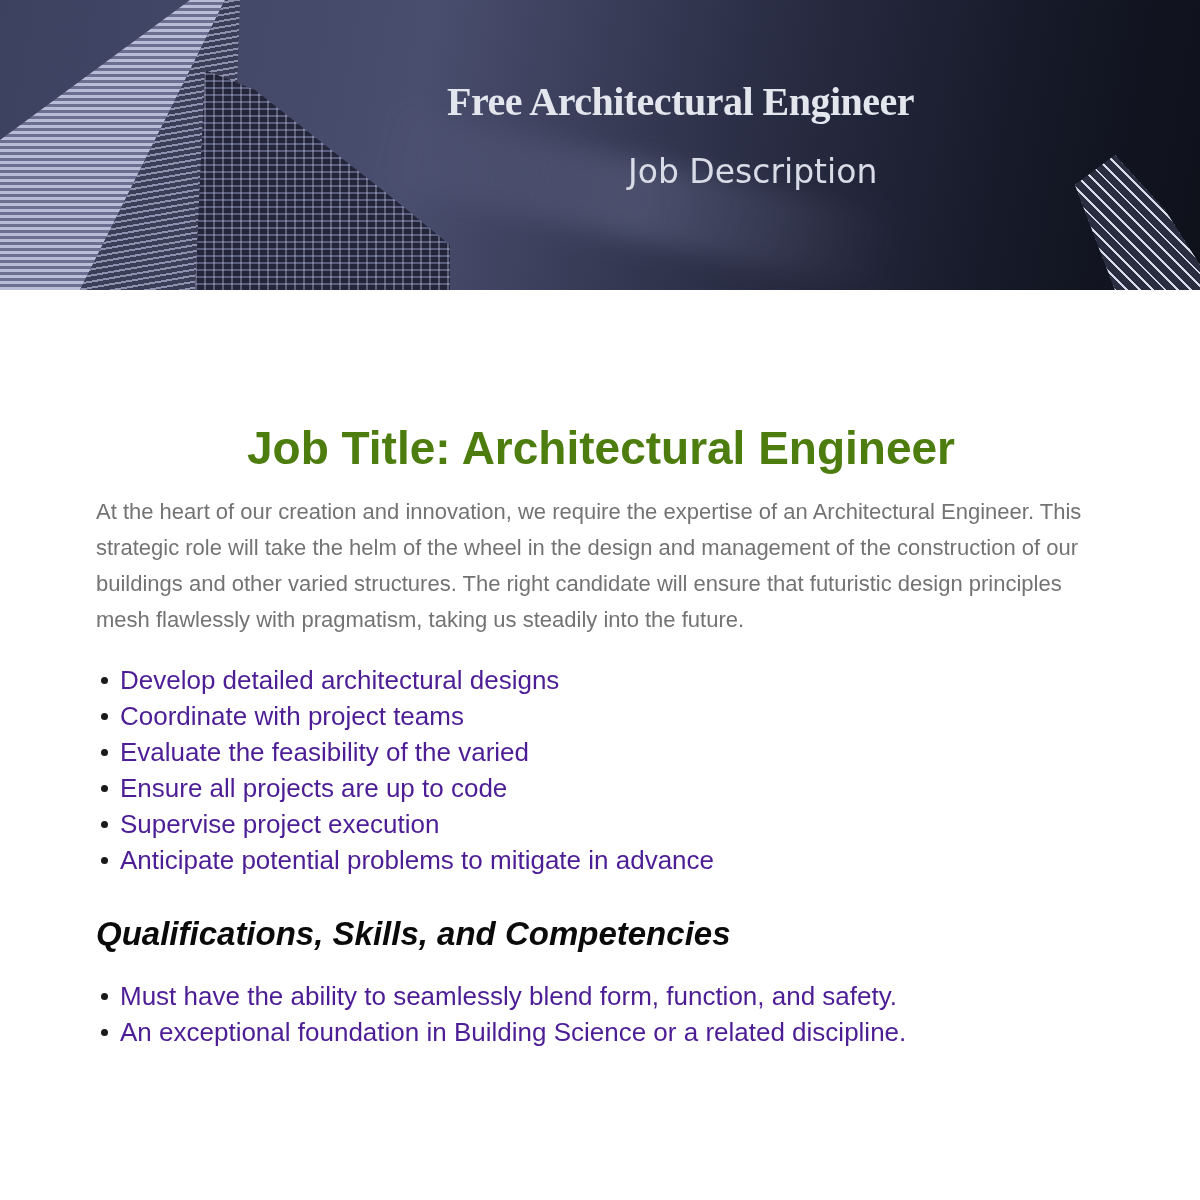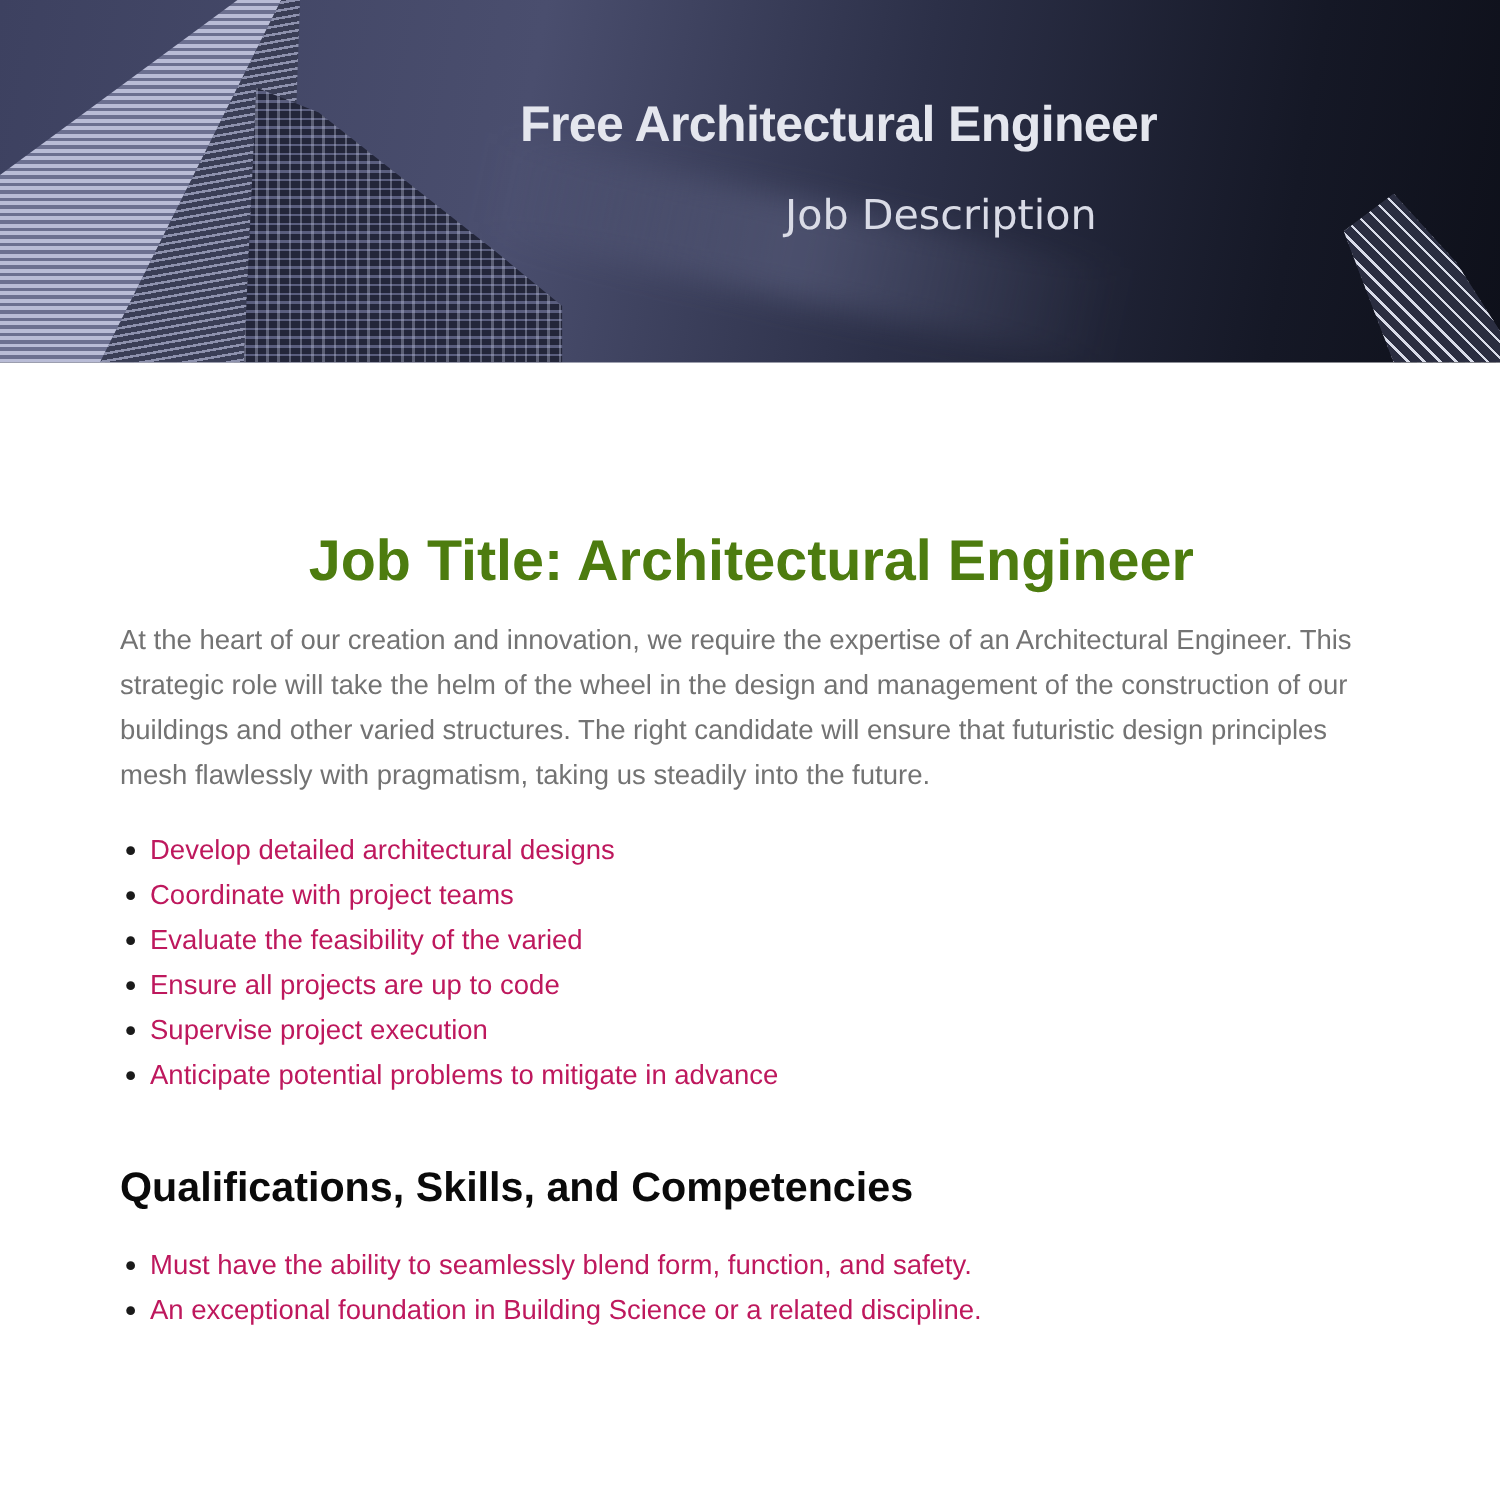--- a/index.html
+++ b/index.html
@@ -36,22 +36,22 @@
     clip-path: polygon(10px 0, 60px 20px, 200px 130px, 255px 175px, 255px 220px, 0 220px);
   }
   .tower3 {
     position: absolute; left: 1075px; top: 155px; width: 125px; height: 135px;
     background:
       repeating-linear-gradient(45deg, #d8dbe8 0px, #d8dbe8 2px, #2a2d40 2px, #2a2d40 9px),
       repeating-linear-gradient(-45deg, #d8dbe8 0px, #d8dbe8 2px, #2a2d40 2px, #2a2d40 9px);
     clip-path: polygon(0 30px, 40px 0, 90px 55px, 125px 110px, 125px 135px, 40px 135px);
   }
   .hero-title {
-    position: absolute; left: 416px; top: 78px; width: 600px;
-    font-family: Liberation Sans, sans-serif; font-weight: bold;
+    position: absolute; left: 447px; top: 78px; width: 600px;
+    font-family: Liberation Serif, serif; font-weight: bold;
     font-size: 40px; color: #e4e6ee; letter-spacing: -0.5px; white-space: nowrap;
   }
   .hero-sub {
     position: absolute; left: 628px; top: 152px;
     font-family: "DejaVu Sans", sans-serif;
     font-size: 33px; color: #d9dbe6; white-space: nowrap;
   }
   .content { position: absolute; left: 96px; top: 290px; width: 1010px; }
   .job-title {
     margin: 130px 0 0 0; text-align: center;
@@ -59,24 +59,24 @@
     height: 56px; line-height: 56px;
   }
   .intro {
     margin: 18px 0 0 0; font-size: 22px; line-height: 36px; color: #737373;
   }
   .section-heading {
     font-size: 33px; font-weight: bold; color: #0a0a0a;
     margin: 0; line-height: 40px;
   }
   .sec1 { margin-top: 76px; }
-  .sec2 { margin-top: 52px; }
+  .sec2 { margin-top: 36px; font-style: italic; }
   ul.list { list-style: none; padding: 0; margin: 24px 0 0 0; }
   ul.list li {
-    font-size: 22px; line-height: 36px; color: #be185d;
+    font-size: 26px; line-height: 36px; color: #4c1d95;
     position: relative; padding-left: 24px; white-space: nowrap;
   }
   ul.list li .bullet {
     position: absolute; left: 5px; top: 15px; width: 7px; height: 7px;
     border-radius: 50%; background: #1a1a1a;
   }
   .sec2-list { margin-top: 30px; }
 </style>
 </head>
 <body>

